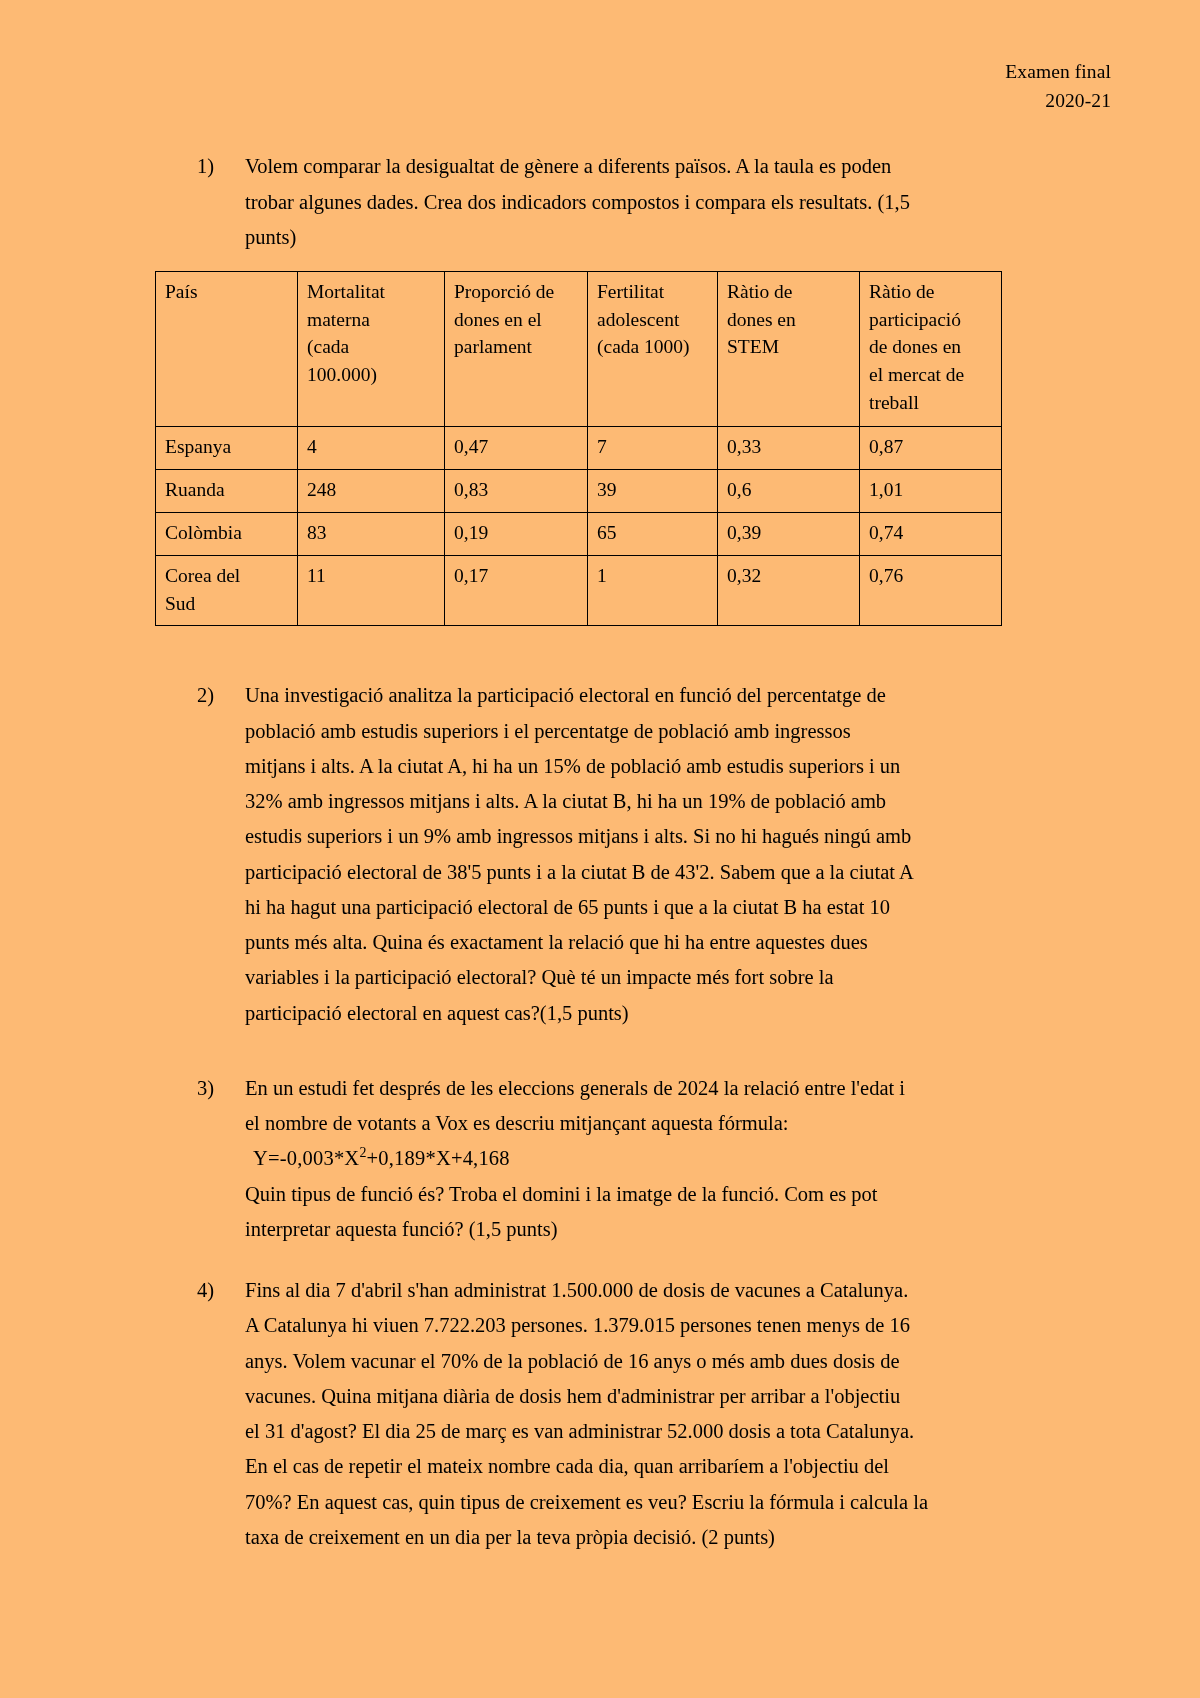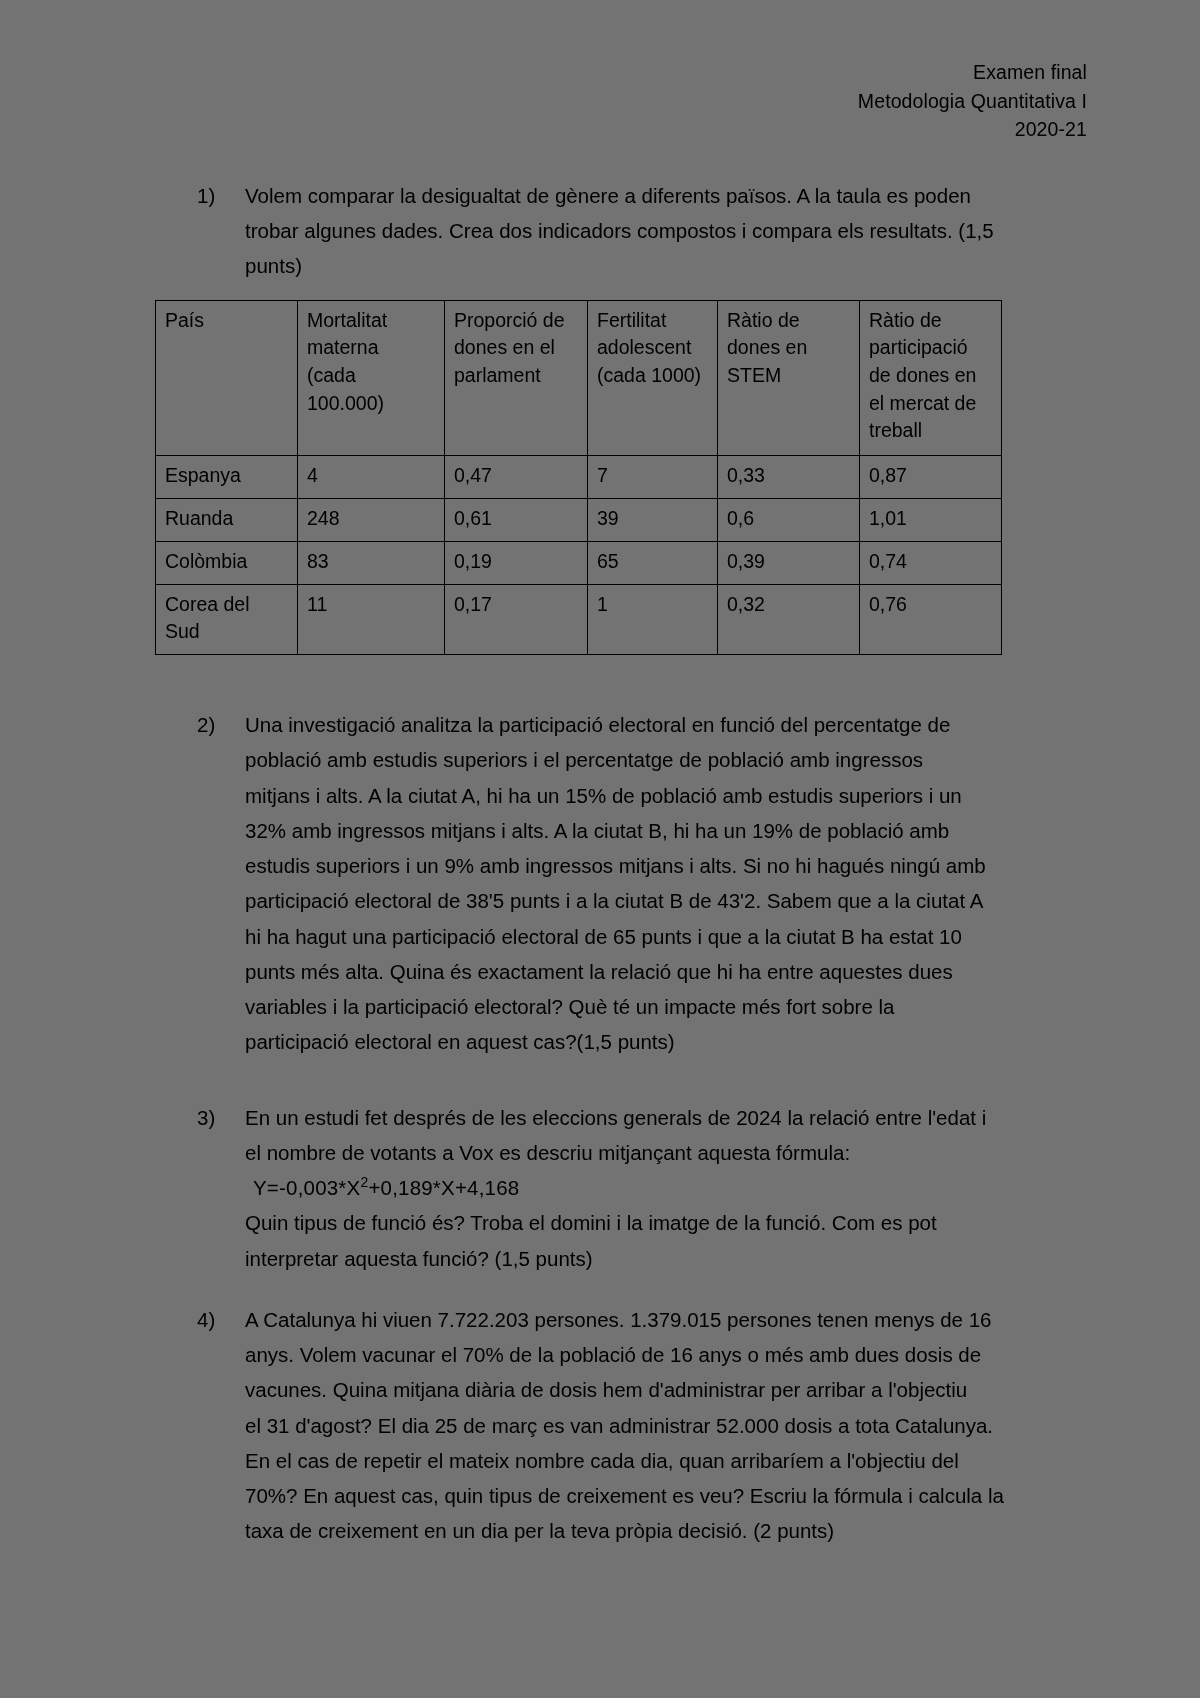--- a/index.html
+++ b/index.html
@@ -13,22 +13,23 @@
     font-family: "Liberation Sans", sans-serif;
     color: #000000;
     -webkit-font-smoothing: none;
   }
 
   .page {
     position: relative;
     width: 1200px;
     min-height: 1698px;
     box-sizing: border-box;
-    padding: 58px 112px 40px 155px;
-    background: #737373;
+    padding: 58px 88px 40px 155px;
+    background: #fdba74;
+    font-family: Liberation Serif, serif;
   }
 
   
   .doc-header {
     text-align: right;
     font-size: 19.5px;
     line-height: 1.47;
     letter-spacing: 0.1px;
     margin: 0 0 34px 0;
     padding-right: 1px;
@@ -96,21 +97,20 @@
 
   .cell-break { display: block; }
 </style>
 </head>
 <body>
 
 <div class="page">
 
   <div class="doc-header">
     <div>Examen final</div>
-    <div>Metodologia Quantitativa I</div>
     <div>2020-21</div>
   </div>
 
   <div class="q-item">
     <span class="q-num">1)</span>
     <span class="q-text">
       <span class="q-line">Volem comparar la desigualtat de gènere a diferents països. A la taula es poden</span>
       <span class="q-line">trobar algunes dades. Crea dos indicadors compostos i compara els resultats. (1,5</span>
       <span class="q-line">punts)</span>
     </span>
@@ -170,21 +170,21 @@
           <td>0,47</td>
           <td>7</td>
           <td>0,33</td>
           <td>0,87</td>
         </tr>
         <tr>
           <td>
             <span class="cell-break">Ruanda</span>
           </td>
           <td>248</td>
-          <td>0,61</td>
+          <td>0,83</td>
           <td>39</td>
           <td>0,6</td>
           <td>1,01</td>
         </tr>
         <tr>
           <td>
             <span class="cell-break">Colòmbia</span>
           </td>
           <td>83</td>
           <td>0,19</td>
@@ -236,20 +236,21 @@
       <span class="q-line">Quin tipus de funció és? Troba el domini i la imatge de la funció. Com es pot</span>
       <span class="q-line">interpretar aquesta funció? (1,5 punts)</span>
     </span>
   </div>
 
   <div class="gap-sm"></div>
 
   <div class="q-item">
     <span class="q-num">4)</span>
     <span class="q-text">
+      <span class="q-line">Fins al dia 7 d'abril s'han administrat 1.500.000 de dosis de vacunes a Catalunya.</span>
       <span class="q-line">A Catalunya hi viuen 7.722.203 persones. 1.379.015 persones tenen menys de 16</span>
       <span class="q-line">anys. Volem vacunar el 70% de la població de 16 anys o més amb dues dosis de</span>
       <span class="q-line">vacunes. Quina mitjana diària de dosis hem d'administrar per arribar a l'objectiu</span>
       <span class="q-line">el 31 d'agost? El dia 25 de març es van administrar 52.000 dosis a tota Catalunya.</span>
       <span class="q-line">En el cas de repetir el mateix nombre cada dia, quan arribaríem a l'objectiu del</span>
       <span class="q-line">70%? En aquest cas, quin tipus de creixement es veu? Escriu la fórmula i calcula la</span>
       <span class="q-line">taxa de creixement en un dia per la teva pròpia decisió. (2 punts)</span>
     </span>
   </div>
 

